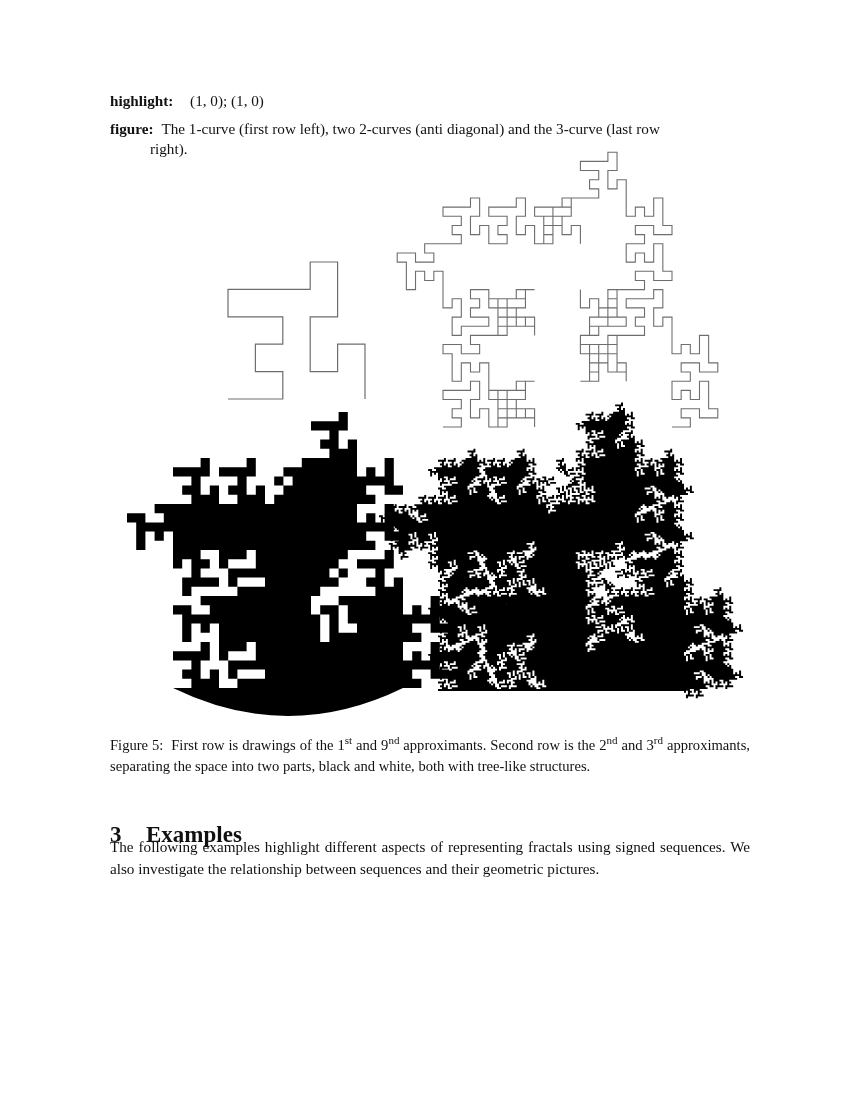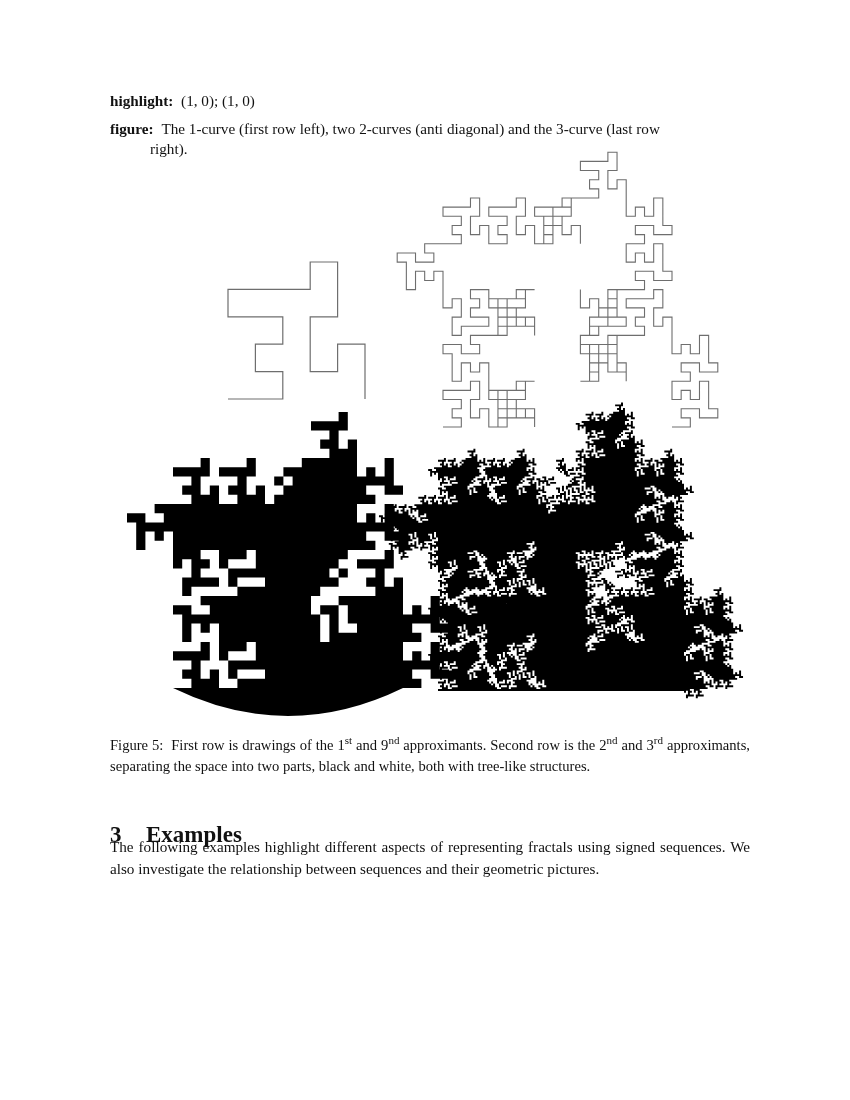--- a/index.html
+++ b/index.html
@@ -13,21 +13,21 @@
   .caption sup { font-size: 11px; line-height: 0; vertical-align: super; }
   .section { font-size: 23px; font-weight: bold; }
   .section .num { display: inline-block; width: 36px; }
   svg { position: absolute; overflow: visible; }
 </style>
 </head>
 <body>
 
 <div class="abs line" style="left:110px; top:91px;">
   <span class="bold">highlight:</span>
-  <span style="margin-left:4px;font-family:Liberation Serif, serif;">(1, 0); (1, 0)</span>
+  <span style="margin-left:13px;font-family:Liberation Serif, serif;">(1, 0); (1, 0)</span>
 </div>
 <div class="abs line" style="left:110px; top:119px; width:640px;">
   <span class="bold">figure:</span>
   <span style="margin-left:4px;">The 1-curve (first row left), two 2-curves (anti diagonal) and the 3-curve (last row</span>
 </div>
 <div class="abs line" style="left:150px; top:139px;">right).</div>
 
 <svg style="left:228px; top:262px;" width="137" height="137" viewBox="0 0 137 137">
   <path id="p1" fill="none" stroke-width="1.2" d="M0.00 137.00 L27.40 137.00 L54.80 137.00 L54.80 109.60 L27.40 109.60 L27.40 82.20 L54.80 82.20 L54.80 54.80 L27.40 54.80 L0.00 54.80 L0.00 27.40 L27.40 27.40 L54.80 27.40 L82.20 27.40 L82.20 0.00 L109.60 0.00 L109.60 27.40 L109.60 54.80 L82.20 54.80 L82.20 82.20 L82.20 109.60 L109.60 109.60 L109.60 82.20 L137.00 82.20 L137.00 109.60 L137.00 137.00 " stroke="#6e6e6e"></path>
 </svg>

